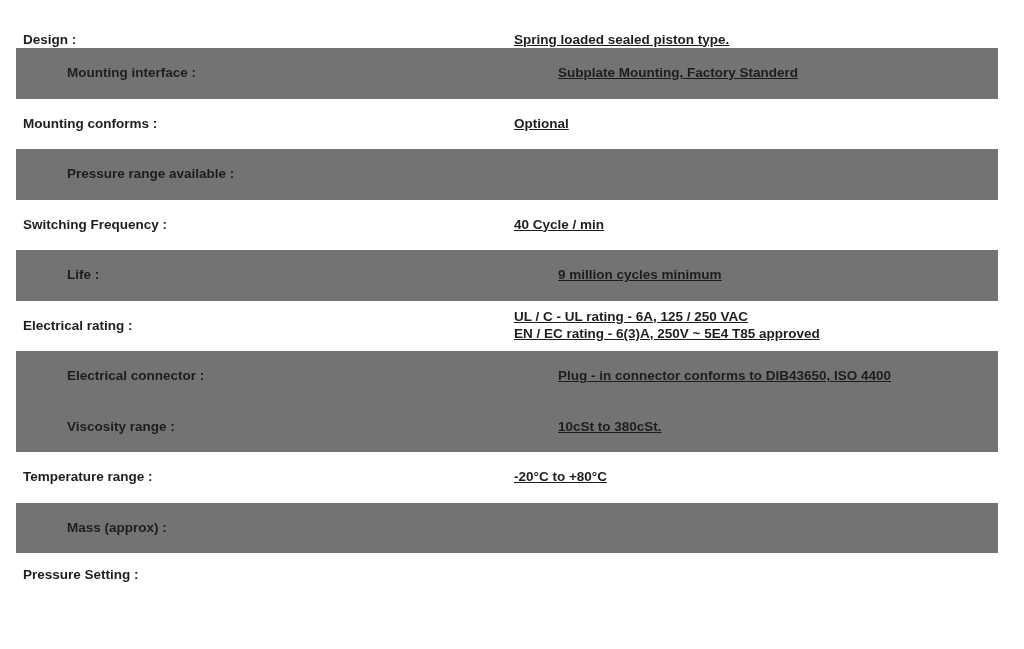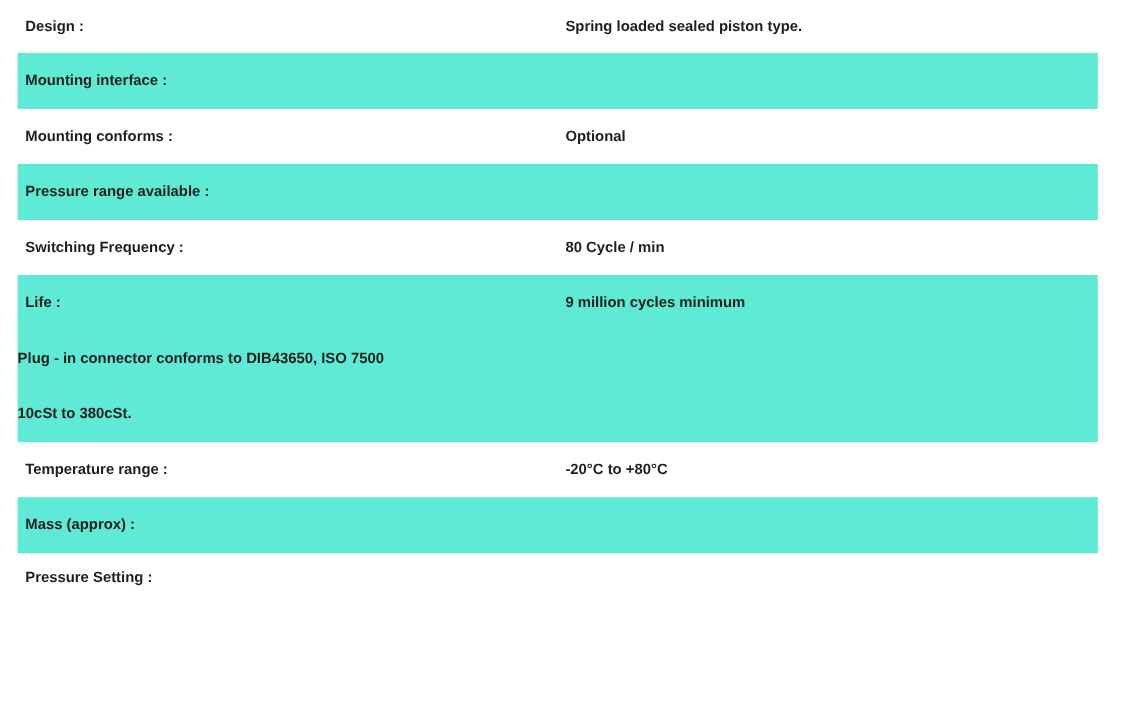--- a/index.html
+++ b/index.html
@@ -17,80 +17,89 @@
     padding-top: 0;
   }
   .spec-row {
     display: flex;
     align-items: center;
     margin-left: 16px;
     width: 982px;
     height: 50.5px;
     box-sizing: border-box;
   }
-  .spec-row.first { height: 48px; }
+  .spec-row.first { height: 48px; align-items: flex-end; }
   .spec-row.last  { height: 45px; }
-  .spec-row.shaded { background: #5eead4; }
+  .spec-row.shaded { background: #737373; padding-left: 44px; }
   .cell {
     font-weight: bold;
     font-size: 13.5px;
     line-height: 1.22;
     color: #1e1e1c;
   }
   .cell.label {
     width: 498px;
     padding-left: 7px;
     box-sizing: border-box;
     flex: none;
   }
   .cell.value {
     flex: 1;
     white-space: pre-line;
     padding-right: 10px;
+    text-decoration: underline;
   }
 </style>
 </head>
 <body>
 
 <div id="spec-table">
   <div class="spec-row first">
     <div class="cell label">Design :</div>
     <div class="cell value">Spring loaded sealed piston type.</div>
   </div>
 
   <div class="spec-row shaded">
     <div class="cell label">Mounting interface :</div>
+    <div class="cell value">Subplate Mounting, Factory Standerd</div>
   </div>
 
   <div class="spec-row">
     <div class="cell label">Mounting conforms :</div>
     <div class="cell value">Optional</div>
   </div>
 
   <div class="spec-row shaded">
     <div class="cell label">Pressure range available :</div>
   </div>
 
   <div class="spec-row">
     <div class="cell label">Switching Frequency :</div>
-    <div class="cell value">80 Cycle / min</div>
+    <div class="cell value">40 Cycle / min</div>
   </div>
 
   <div class="spec-row shaded">
     <div class="cell label">Life :</div>
     <div class="cell value">9 million cycles minimum</div>
   </div>
 
+  <div class="spec-row">
+    <div class="cell label">Electrical rating :</div>
+    <div class="cell value">UL / C - UL rating - 6A, 125 / 250 VAC
+EN / EC rating - 6(3)A, 250V ~ 5E4 T85 approved</div>
+  </div>
 
   <div class="spec-row shaded">
-    <div class="cell value">Plug - in connector conforms to DIB43650, ISO 7500</div>
+    <div class="cell label">Electrical connector :</div>
+    <div class="cell value">Plug - in connector conforms to DIB43650, ISO 4400</div>
   </div>
 
 
   <div class="spec-row shaded">
+    <div class="cell label">Viscosity range :</div>
     <div class="cell value">10cSt to 380cSt.</div>
   </div>
 
   <div class="spec-row">
     <div class="cell label">Temperature range :</div>
     <div class="cell value">-20°C to +80°C</div>
   </div>
 
   <div class="spec-row shaded">
     <div class="cell label">Mass (approx) :</div>

